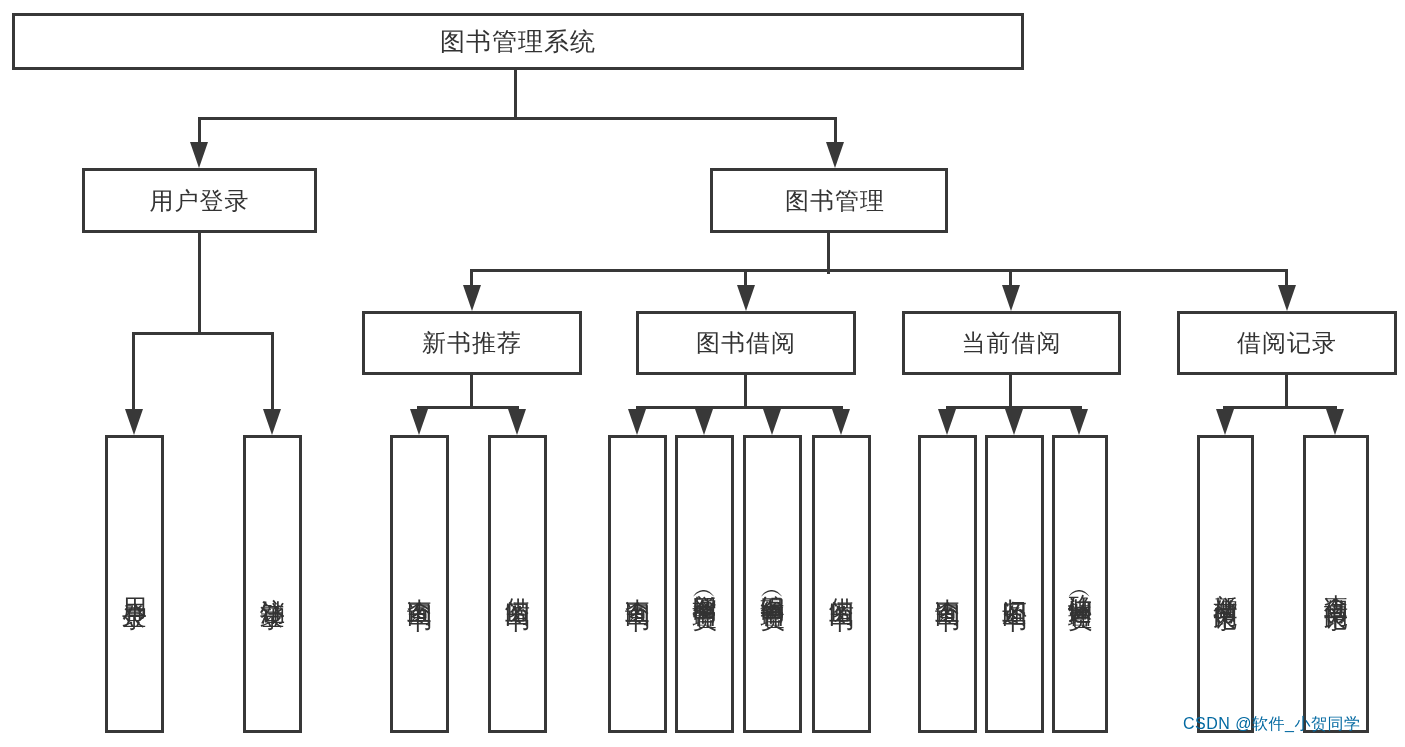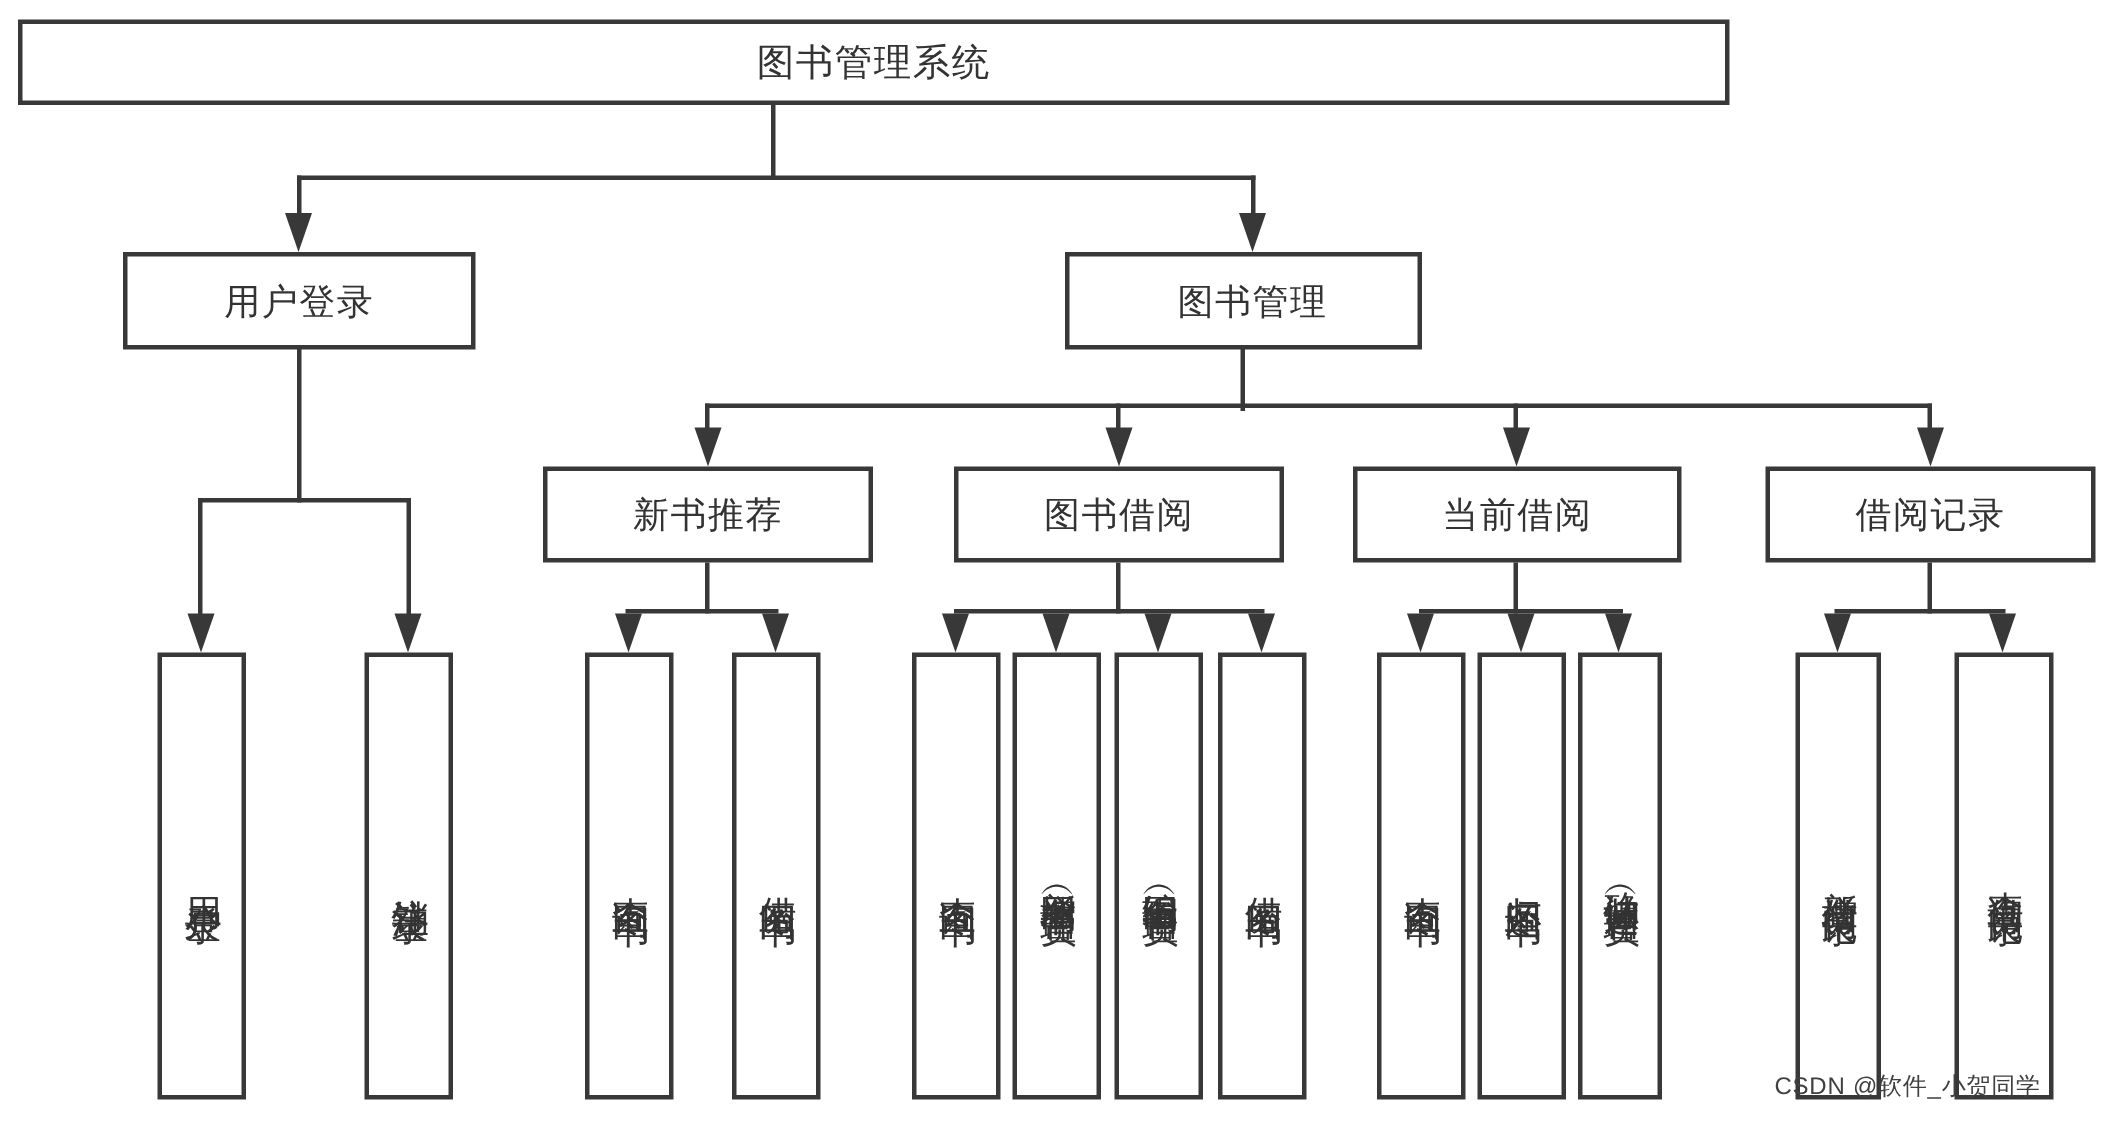--- a/index.html
+++ b/index.html
@@ -18,30 +18,30 @@
     writing-mode:vertical-rl;text-orientation:mixed;
     font-size:25px;letter-spacing:3px;line-height:1;
   }
   .line{position:absolute;background:#383838;}
   .arrow{
     position:absolute;width:0;height:0;
     border-left:9px solid transparent;border-right:9px solid transparent;
     border-top:26px solid #383838;
   }
   .watermark{
-    position:absolute;left:1183px;top:714px;font-size:16px;color:#404040;
+    position:absolute;left:1183px;top:714px;font-size:16px;color:#0369a1;
     letter-spacing:0.5px;white-space:nowrap;
   }
 </style>
 </head>
 <body>
 
 <div id="stage">
 
-  <div class="hbox" style="left:12px;top:13px;width:1141px;height:57px;font-size:25px;">
+  <div class="hbox" style="left:12px;top:13px;width:1012px;height:57px;font-size:25px;">
     <span>图书管理系统</span>
   </div>
 
   <div class="line" style="left:514px;top:69px;width:3px;height:50px;"></div>
   <div class="line" style="left:198px;top:117px;width:639px;height:3px;"></div>
   <div class="line" style="left:198px;top:117px;width:3px;height:28px;"></div>
   <div class="line" style="left:834px;top:117px;width:3px;height:28px;"></div>
   <div class="arrow" style="left:190px;top:142px;"></div>
   <div class="arrow" style="left:826px;top:142px;"></div>
 

